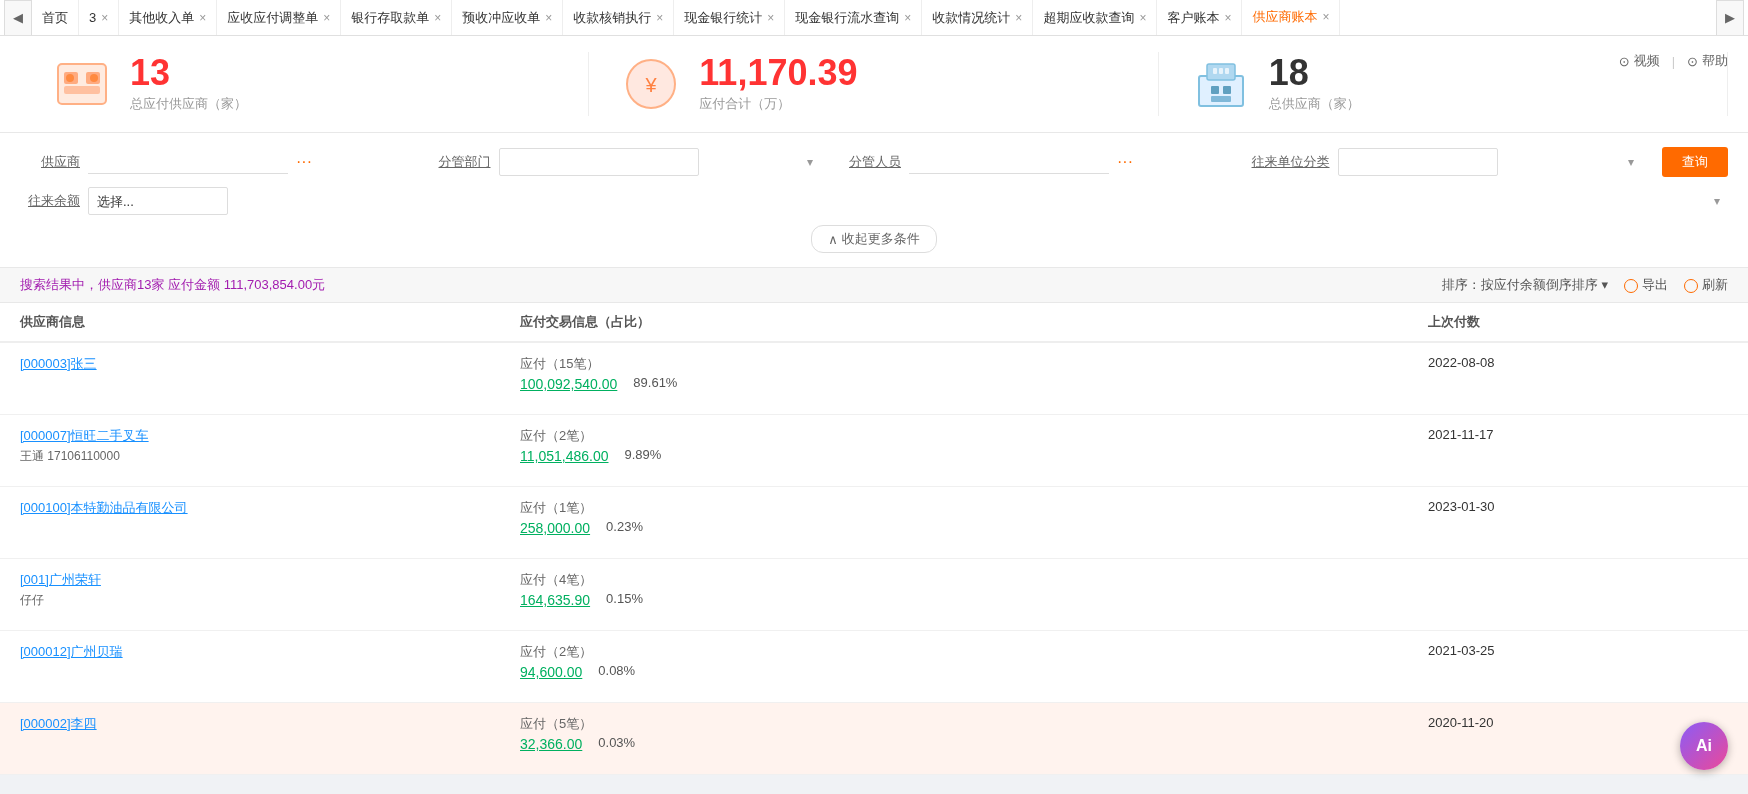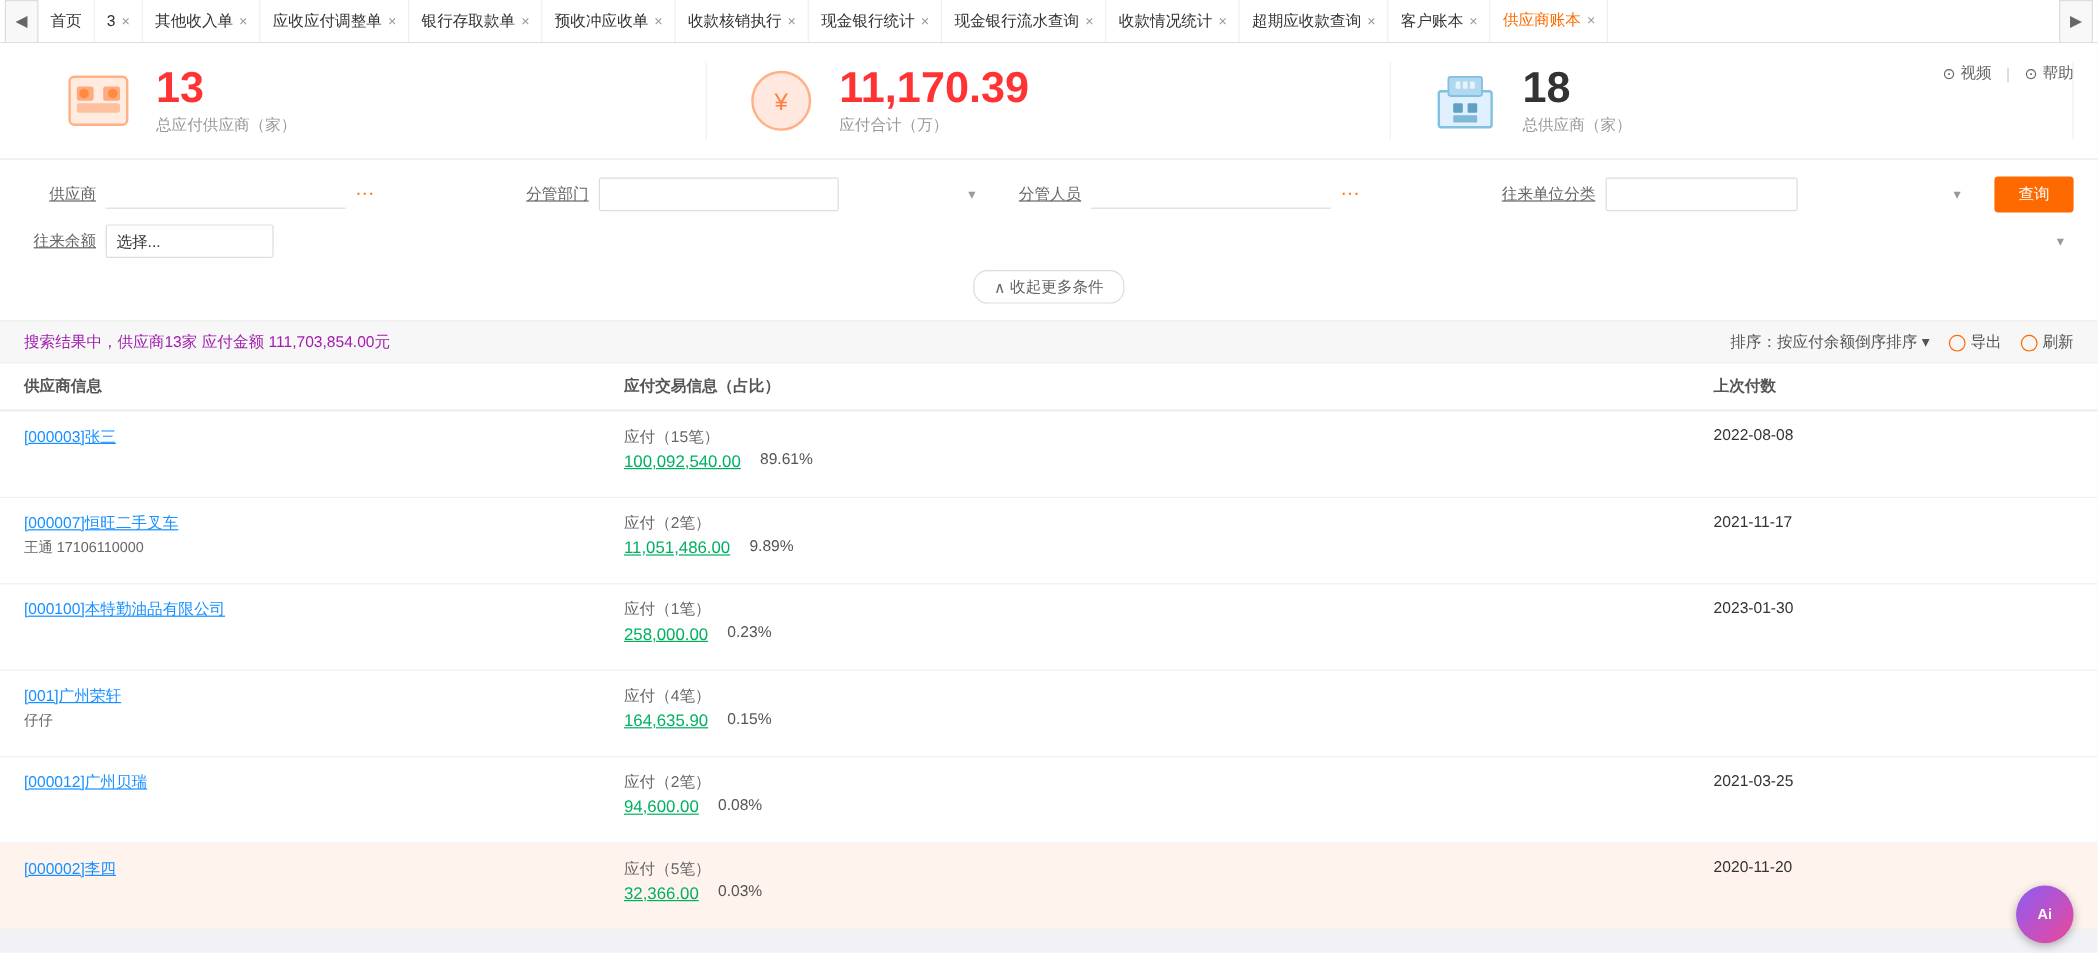--- a/index.html
+++ b/index.html
@@ -371,15 +371,15 @@
         <span class="tx-amount">32,366.00</span>
         <span class="tx-percent">0.03%</span>
       </div>
     </div>
     <div>
       <span class="last-pay">2020-11-20</span>
     </div>
   </div>
 </div>
 
-<div style="position:fixed; bottom:8px; right:20px; background: linear-gradient(135deg,#8b5cf6,#ec4899); color:#fff; width:48px; height:48px; border-radius:50%; display:flex; align-items:center; justify-content:center; font-size:12px; font-weight:bold; cursor:pointer; box-shadow:0 2px 8px rgba(0,0,0,0.3);">
+<div style="position:fixed; bottom:24px; right:20px; background: linear-gradient(135deg,#8b5cf6,#ec4899); color:#fff; width:48px; height:48px; border-radius:50%; display:flex; align-items:center; justify-content:center; font-size:16px; font-weight:bold; cursor:pointer; box-shadow:0 2px 8px rgba(0,0,0,0.3);">
   <span>Ai</span>
 </div>
 
 </body></html>

